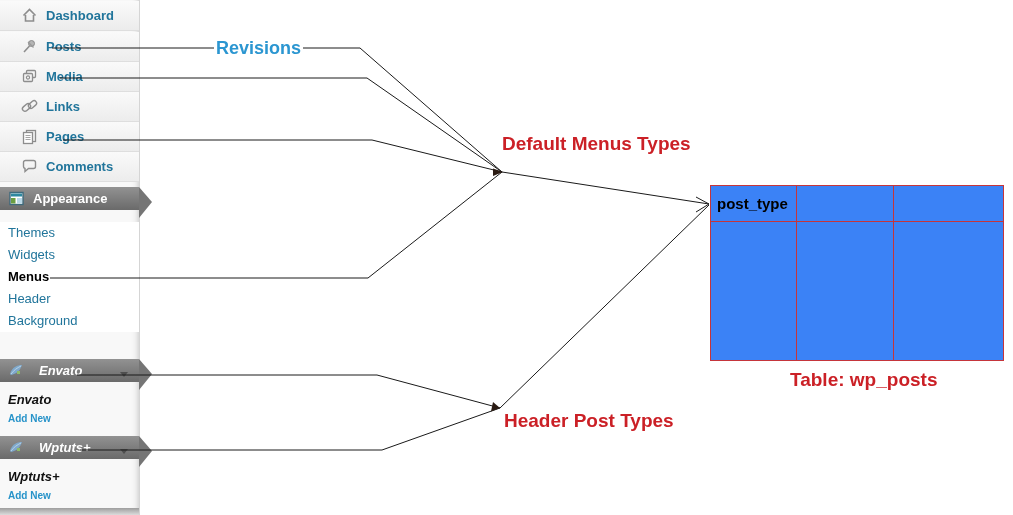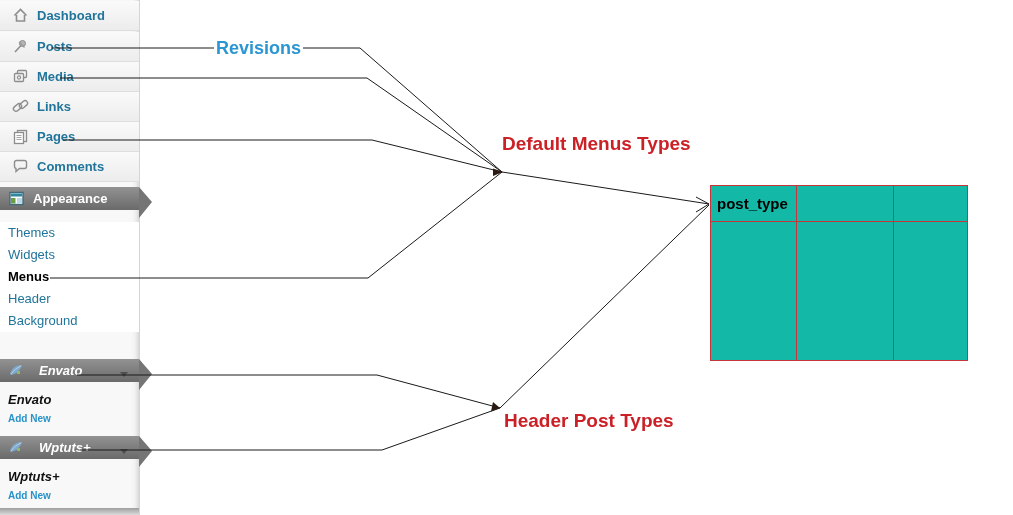--- a/index.html
+++ b/index.html
@@ -3,21 +3,21 @@
 <meta charset="utf-8">
 <style>
   html,body{margin:0;padding:0;background:#fff;}
   #stage{position:relative;width:1013px;height:515px;background:#fff;overflow:hidden;
          font-family:"Liberation Sans",sans-serif;-webkit-font-smoothing:antialiased;}
 
   
   .sidebar{position:absolute;left:0;top:0;width:139px;height:515px;background:#f8f8f8;
            border-right:1px solid #d5d5d5;box-shadow:inset -7px 0 7px -7px rgba(0,0,0,.25);}
   .menu-item{position:absolute;left:0;width:139px;height:30px;display:flex;align-items:center;
-             padding-left:12px;box-sizing:border-box;background:linear-gradient(#fafafa,#ececec);
+             padding-left:21px;box-sizing:border-box;background:linear-gradient(#fafafa,#ececec);
              border-bottom:1px solid #dedede;cursor:pointer;}
   .menu-item .mi-label{color:var(--sidebar-link-blue,#21759B);font-weight:bold;font-size:13px;margin-left:8px;}
   .micon{width:17px;height:17px;flex:0 0 17px;display:block;}
 
   .menu-header{position:absolute;left:0;width:139px;height:23px;display:flex;align-items:center;
                padding-left:8px;box-sizing:border-box;color:#fff;font-weight:bold;font-size:13px;
                background:linear-gradient(#929292,#6a6a6a);cursor:pointer;}
   .menu-header .mh-label{margin-left:8px;}
   .menu-header .arrow-tip{position:absolute;left:139px;top:0;width:0;height:0;
                border-top:15px solid transparent;border-bottom:16px solid transparent;
@@ -36,22 +36,22 @@
   .bottom-strip{position:absolute;left:0;top:508px;width:139px;height:7px;
                 background:linear-gradient(#9e9e9e,#dcdcdc);}
 
   
   #wires{position:absolute;left:0;top:0;width:1013px;height:515px;pointer-events:none;}
 
   .anno{position:absolute;font-weight:bold;white-space:nowrap;}
   .anno.blue{color:var(--annotation-blue,#2B96D1);font-size:18px;background:#fff;padding:0 2px;}
   .anno.red{color:var(--annotation-red,#CB2026);font-size:19px;}
 
-  .wp-table{position:absolute;left:710px;top:185px;width:258px;height:176px;
-            border:1px solid var(--table-border-red,#C5353B);box-sizing:border-box;background:#14b8a6;}
+  .wp-table{position:absolute;left:710px;top:185px;width:294px;height:176px;
+            border:1px solid var(--table-border-red,#C5353B);box-sizing:border-box;background:#3b82f6;}
   .wp-table .vline{position:absolute;top:0;bottom:0;width:1px;background:var(--table-border-red,#C5353B);}
   .wp-table .hline{position:absolute;left:0;right:0;top:35px;height:1px;background:var(--table-border-red,#C5353B);}
   .wp-table .cell-head{position:absolute;left:6px;top:9px;font-size:15px;font-weight:bold;color:#000;}
   .tbl-caption{position:absolute;left:790px;top:369px;}
 </style>
 </head>
 <body>
 
 <div id="stage">
 
@@ -175,14 +175,15 @@
   <div class="anno blue" style="left:214px;top:38px">Revisions</div>
   <div class="anno red" style="left:502px;top:133px">Default Menus Types</div>
   <div class="anno red" style="left:504px;top:410px">Header Post Types</div>
 
   <div class="wp-table">
     <div class="vline" style="left:85px"></div>
     <div class="vline" style="left:182px"></div>
     <div class="hline"></div>
     <div class="cell-head">post_type</div>
   </div>
+  <div class="anno red tbl-caption">Table: wp_posts</div>
 
 </div>
 
 </body></html>

